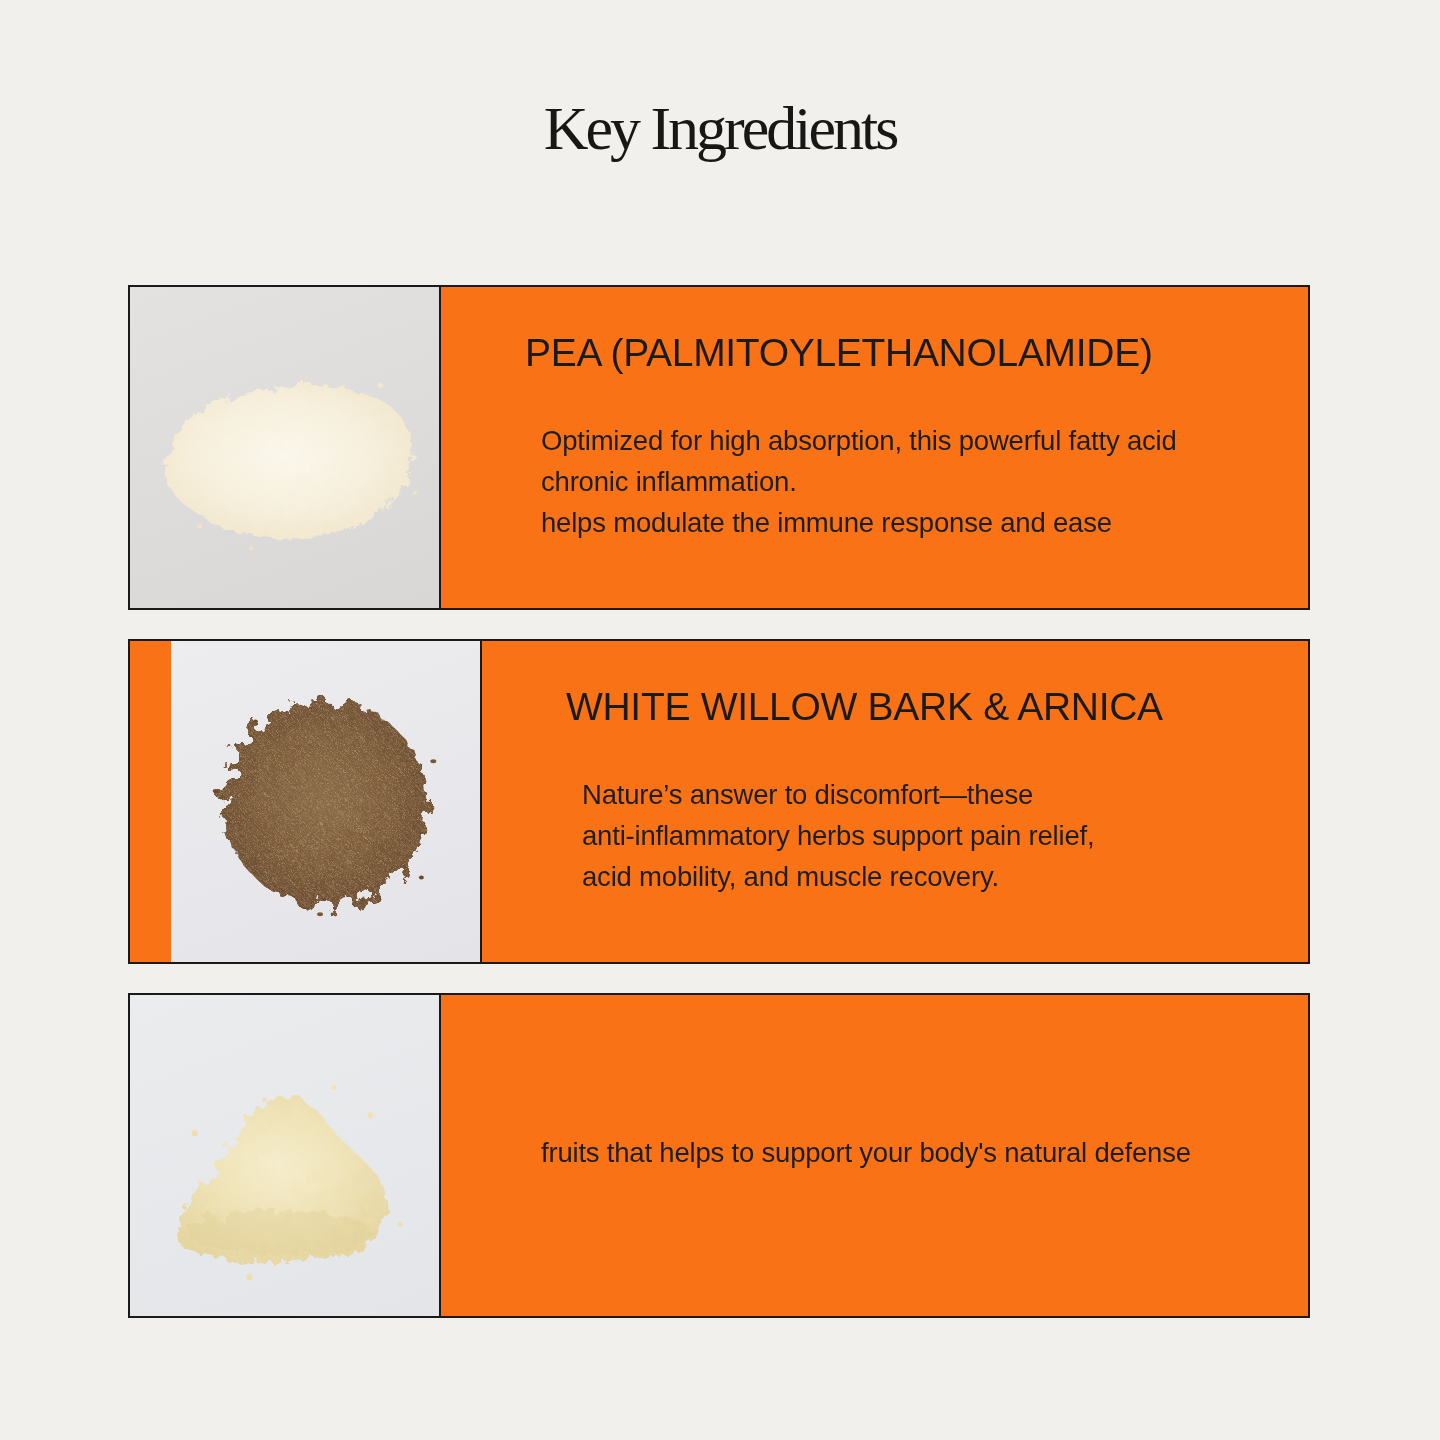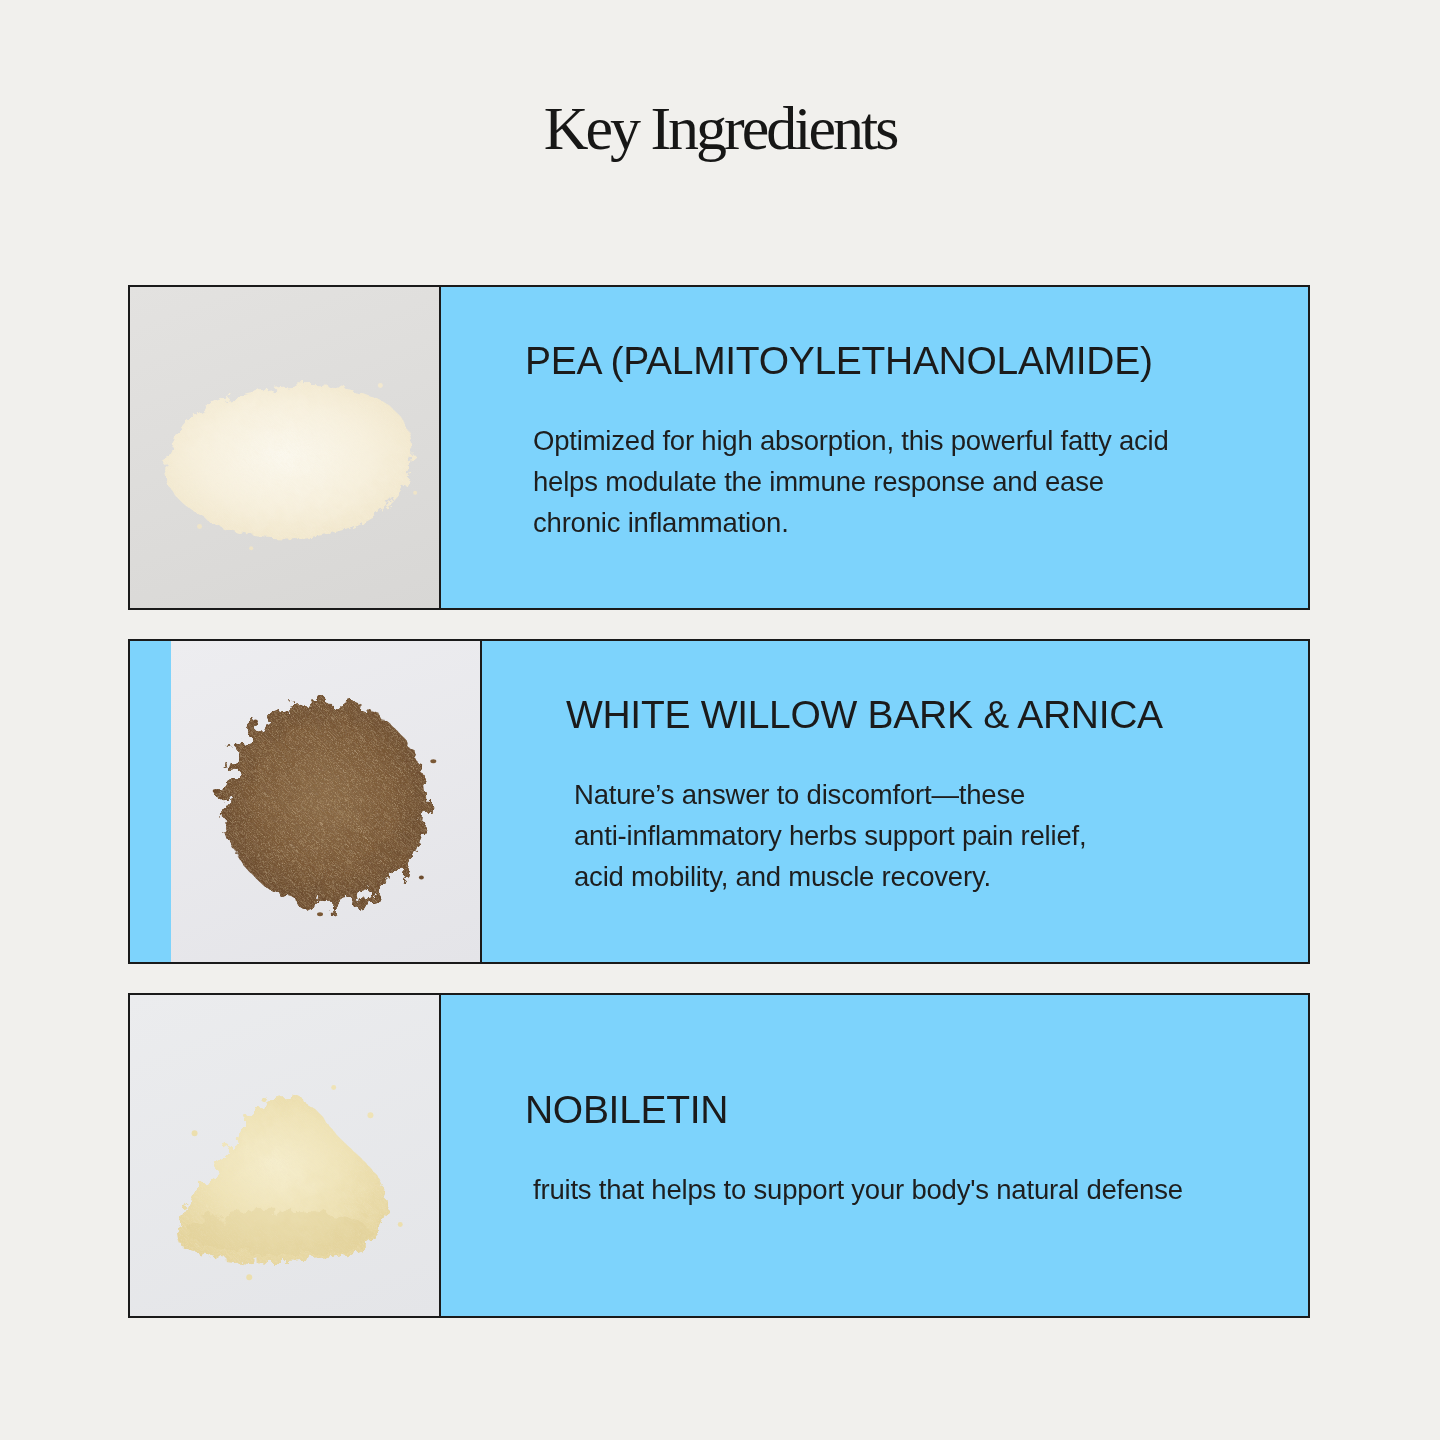--- a/index.html
+++ b/index.html
@@ -7,21 +7,21 @@
     position:relative;width:1440px;height:1440px;overflow:hidden;
     background:#f1f0ed;font-family:"Liberation Sans",sans-serif;color:#1c1c1c;
   }
   .title{
     position:absolute;top:94px;left:0;width:100%;margin:0;text-align:center;
     font-family:"Liberation Serif",serif;font-weight:400;font-size:62px;
     letter-spacing:-3px;color:#171716;line-height:1.1;
   }
   .card{
     position:absolute;left:128px;width:1182px;height:325px;
-    border:2px solid #1a1a1a;background:#7dd3fc;
+    border:2px solid #1a1a1a;background:#f97316;
     display:flex;box-sizing:border-box;
   }
   .card-1{top:285px;}
   .card-2{top:639px;padding-left:41px;}
   .card-3{top:993px;}
   .panel{
     width:311px;flex:0 0 311px;height:100%;
     border-right:2px solid #1a1a1a;box-sizing:border-box;overflow:hidden;
   }
   .panel svg{width:100%;height:100%;display:block;}
@@ -29,21 +29,21 @@
   .panel-2{background:linear-gradient(160deg,#ededf0 0%,#e4e4e8 100%);}
   .panel-3{background:linear-gradient(160deg,#ebecee 0%,#e4e5e8 100%);}
   .card-text{
     flex:1;display:flex;flex-direction:column;justify-content:center;
     padding:0 60px 6px 84px;box-sizing:border-box;
   }
   .card-text h2{
     margin:0 0 27px 0;font-size:39px;font-weight:400;letter-spacing:-0.3px;
     color:#1b1b1b;line-height:1.18;white-space:nowrap;
   }
-  .desc{margin:8px;font-size:27.5px;line-height:41px;letter-spacing:-0.2px;color:#1e1e1e;}
+  .desc{margin:16px;font-size:27.5px;line-height:41px;letter-spacing:-0.2px;color:#1e1e1e;}
   .ln{display:block;}
 </style>
 </head>
 <body>
 
 <div class="page">
 
   <h1 class="title">Key Ingredients</h1>
 
   <section class="card card-1">
@@ -76,22 +76,22 @@
         <circle cx="70" cy="240" r="2.5" fill="#efe4c8"></circle>
         <circle cx="252" cy="98" r="2.5" fill="#f2e8cf"></circle>
         <circle cx="287" cy="206" r="2" fill="#efe4c8"></circle>
         <circle cx="122" cy="262" r="2" fill="#efe4c8"></circle>
       </svg>
     </div>
     <div class="card-text">
       <h2>PEA (PALMITOYLETHANOLAMIDE)</h2>
       <p class="desc">
         <span class="ln">Optimized for high absorption, this powerful fatty acid</span>
+        <span class="ln">chronic inflammation.</span>
         <span class="ln">helps modulate the immune response and ease</span>
-        <span class="ln">chronic inflammation.</span>
       </p>
     </div>
   </section>
 
   <section class="card card-2">
     <div class="panel panel-2">
       <svg viewBox="0 0 311 321" preserveAspectRatio="xMidYMid meet" aria-hidden="true">
         <defs>
           <radialGradient id="hg2" cx="50%" cy="48%" r="60%">
             <stop offset="0%" stop-color="#8c6b46"></stop>
@@ -167,20 +167,19 @@
           </g>
         </g>
         <circle cx="65" cy="138" r="3" fill="#ecdfae"></circle>
         <circle cx="242" cy="120" r="3" fill="#efe3b6"></circle>
         <circle cx="272" cy="230" r="2.5" fill="#ecdfae"></circle>
         <circle cx="120" cy="283" r="3" fill="#ecdfae"></circle>
         <circle cx="205" cy="92" r="2.5" fill="#efe3b6"></circle>
       </svg>
     </div>
     <div class="card-text">
-      <h2>NOBILETIN</h2>
       <p class="desc">
         <span class="ln">fruits that helps to support your body's natural defense</span>
       </p>
     </div>
   </section>
 
 </div>
 
 </body></html>

